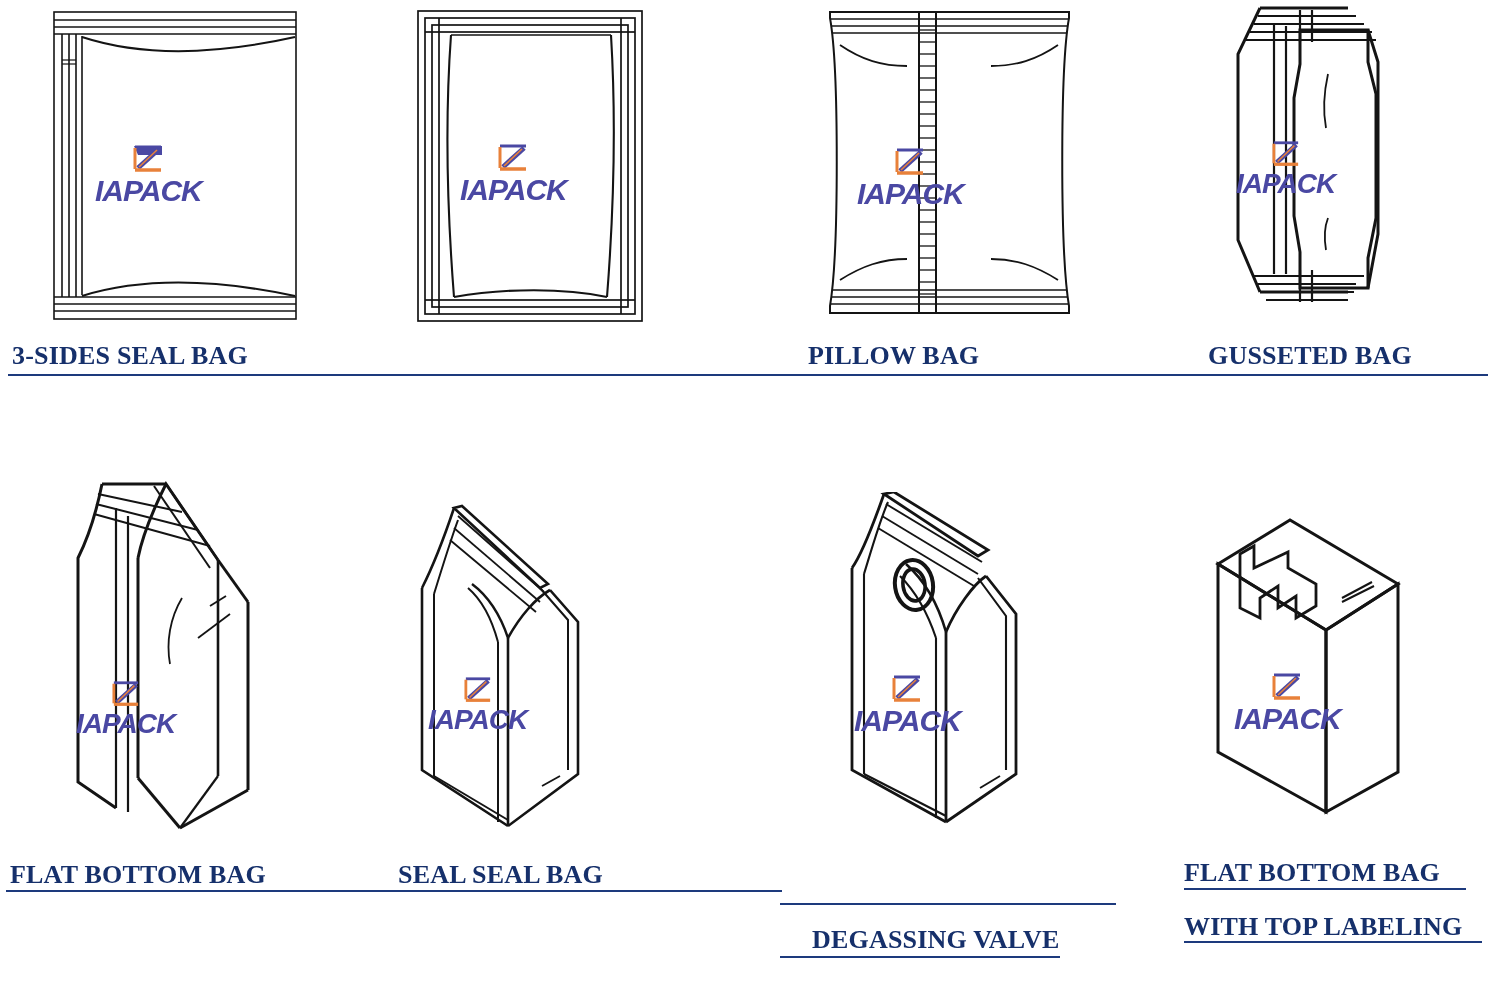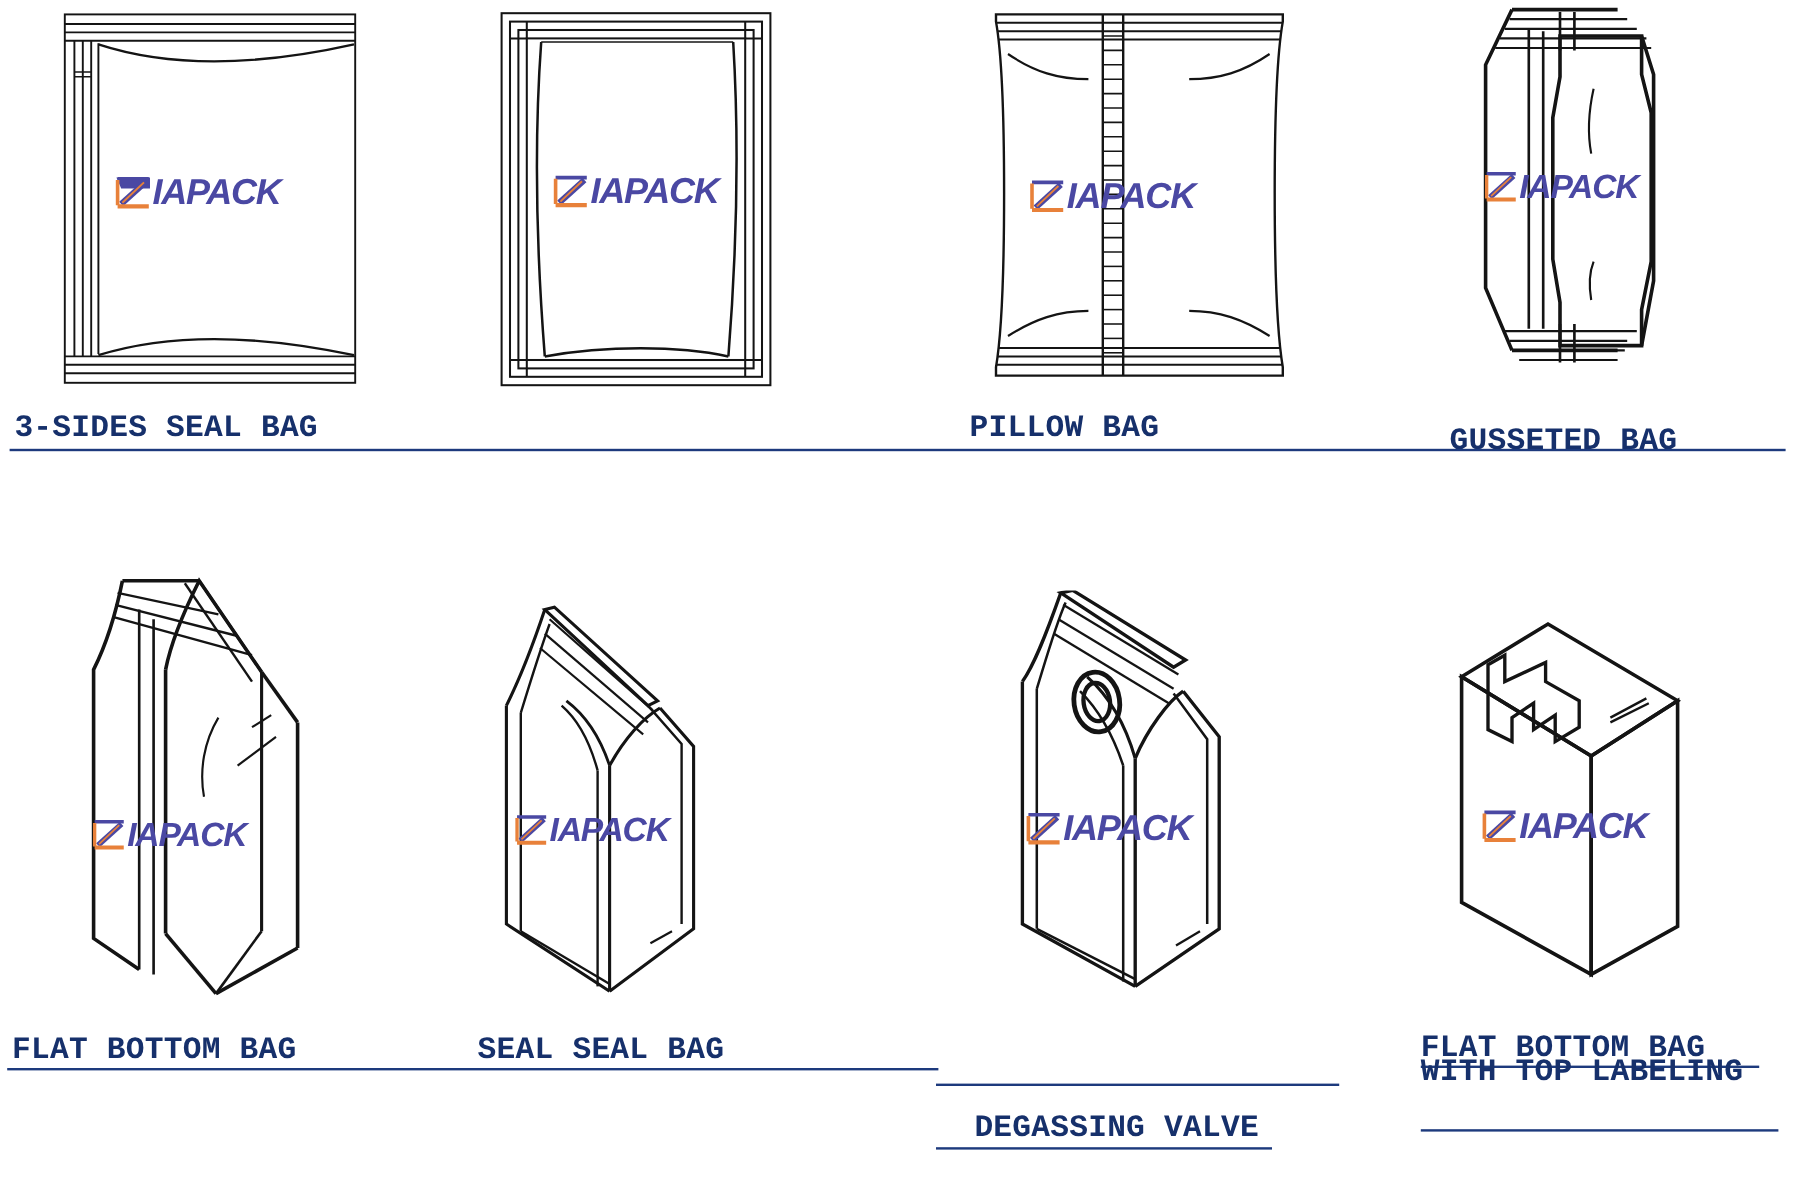--- a/index.html
+++ b/index.html
@@ -24,38 +24,39 @@
     position: absolute;
   }
   .bag-art {
     position: absolute;
     left: 0; top: 0;
   }
   .label {
     position: absolute;
     color: #16306b;
     font-weight: bold;
-    font-family: Liberation Mono, monospace;
+    font-family: Liberation Serif, serif;
     letter-spacing: 0.2px;
     white-space: nowrap;
     font-size: 26px;
     line-height: 30px;
   }
   .rule {
     position: absolute;
     background: #1d3a7d;
     height: 2px;
   }
   
   .logo {
     position: absolute;
     display: flex;
     align-items: center;
     white-space: nowrap;
     font-family: "Liberation Sans", sans-serif;
+    flex-direction: column;
   }
   .logo .word {
     color: #4a48a3;
     font-weight: bold;
     font-style: italic;
     letter-spacing: -1px;
   }
   .logo svg { display:block; }
 </style>
 </head>
@@ -256,21 +257,21 @@
           <path d="M27 5 L6 24" stroke="#4a48a3" stroke-width="5" fill="none"></path>
           <path d="M3 26 H29" stroke="#e8813a" stroke-width="3.5" fill="none"></path>
           <path d="M3 4 V25" stroke="#e8813a" stroke-width="3" fill="none"></path>
           <path d="M7 23 L25 6" stroke="#e8813a" stroke-width="1.6" fill="none"></path>
         </g>
       </svg>
       <span class="word" style="font-size:28px;">IAPACK</span>
     </div>
   </div>
 
-  <div class="label" style="left:1208px; top:341px;margin-top:11px;">GUSSETED BAG</div>
+  <div class="label" style="left:1208px; top:341px;">GUSSETED BAG</div>
 
   <div class="rule" style="left:8px; top:374px; width:1480px;"></div>
 
   <div class="cell" style="left:58px; top:472px; width:245px; height:385px;">
     <svg class="bag-art" width="245" height="385" viewBox="0 0 245 385">
       <g fill="none" stroke="#141414" stroke-width="3">
 
         <path d="M44 12 L108 12"></path>
         <path d="M40 22 L124 40" stroke-width="2"></path>
         <path d="M38 32 L140 58" stroke-width="2"></path>
@@ -438,18 +439,18 @@
           <path d="M3 4 V25" stroke="#e8813a" stroke-width="3" fill="none"></path>
           <path d="M7 23 L25 6" stroke="#e8813a" stroke-width="1.6" fill="none"></path>
         </g>
       </svg>
       <span class="word" style="font-size:30px;">IAPACK</span>
     </div>
   </div>
 
   <div class="label" style="left:1184px; top:858px;">FLAT BOTTOM BAG</div>
   <div class="rule" style="left:1184px; top:888px; width:282px;"></div>
-  <div class="label" style="left:1184px; top:878px;">WITH TOP LABELING</div>
+  <div class="label" style="left:1184px; top:912px;">WITH TOP LABELING</div>
   <div class="rule" style="left:1184px; top:941px; width:298px;"></div>
 
   <div class="rule" style="left:6px; top:890px; width:776px;"></div>
 
 </div>
 
 </body></html>

